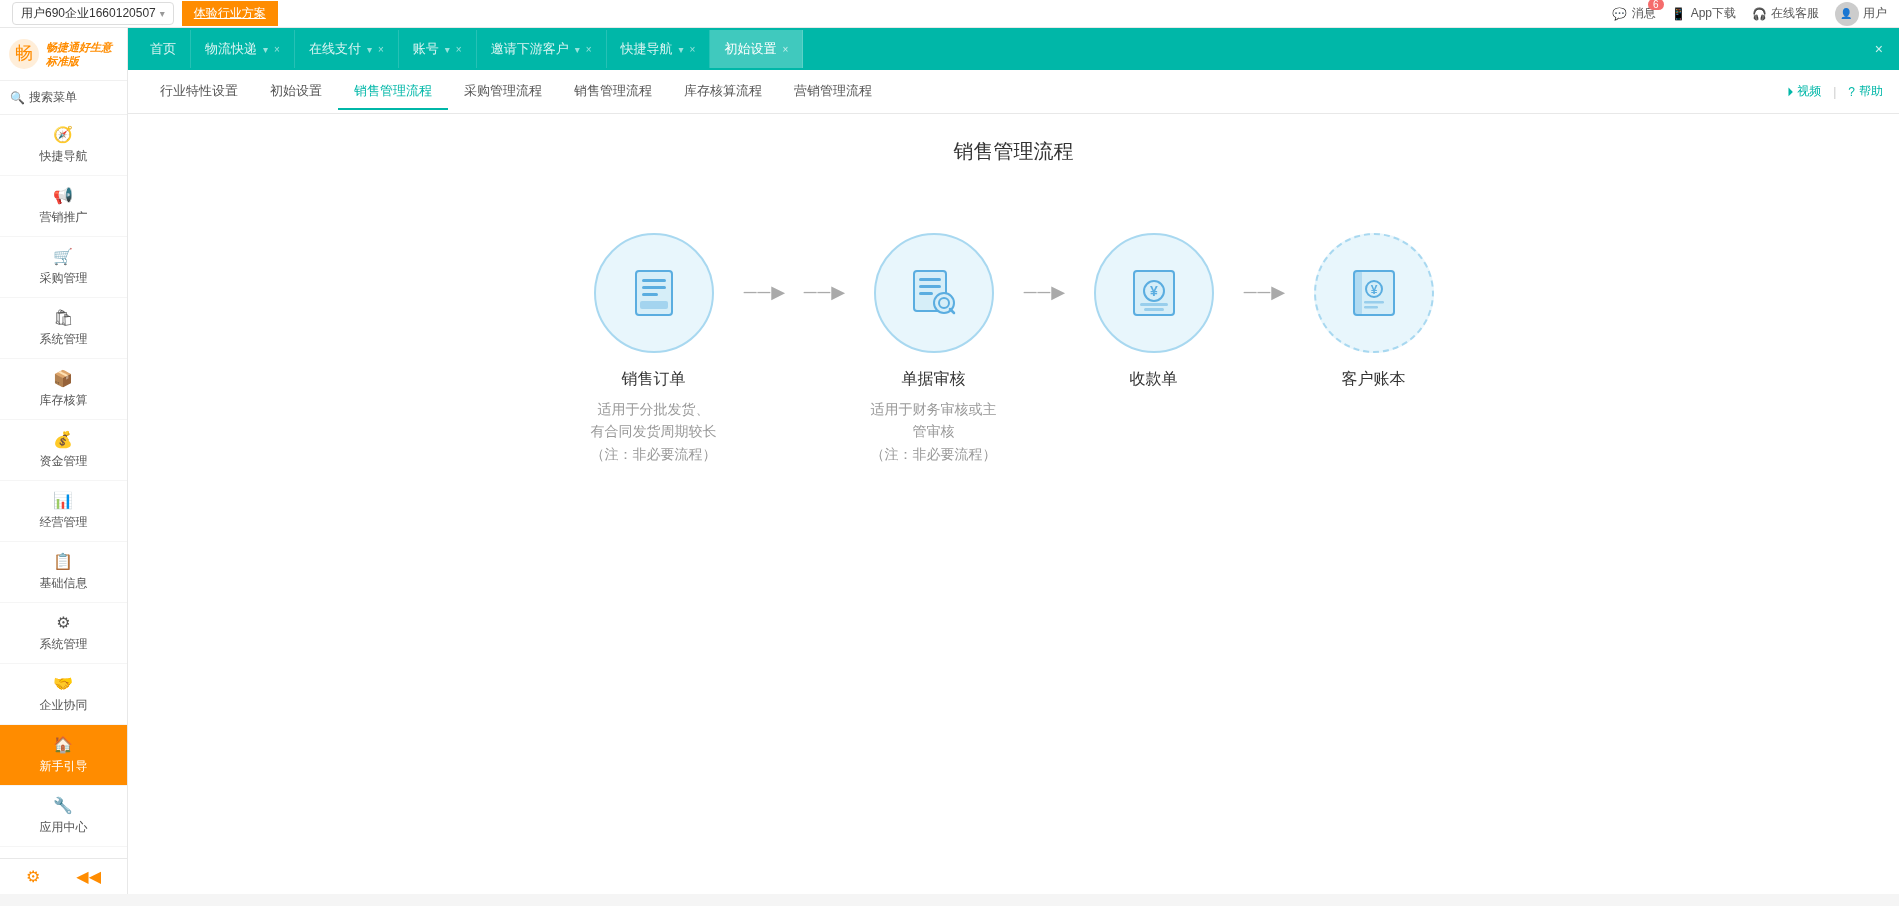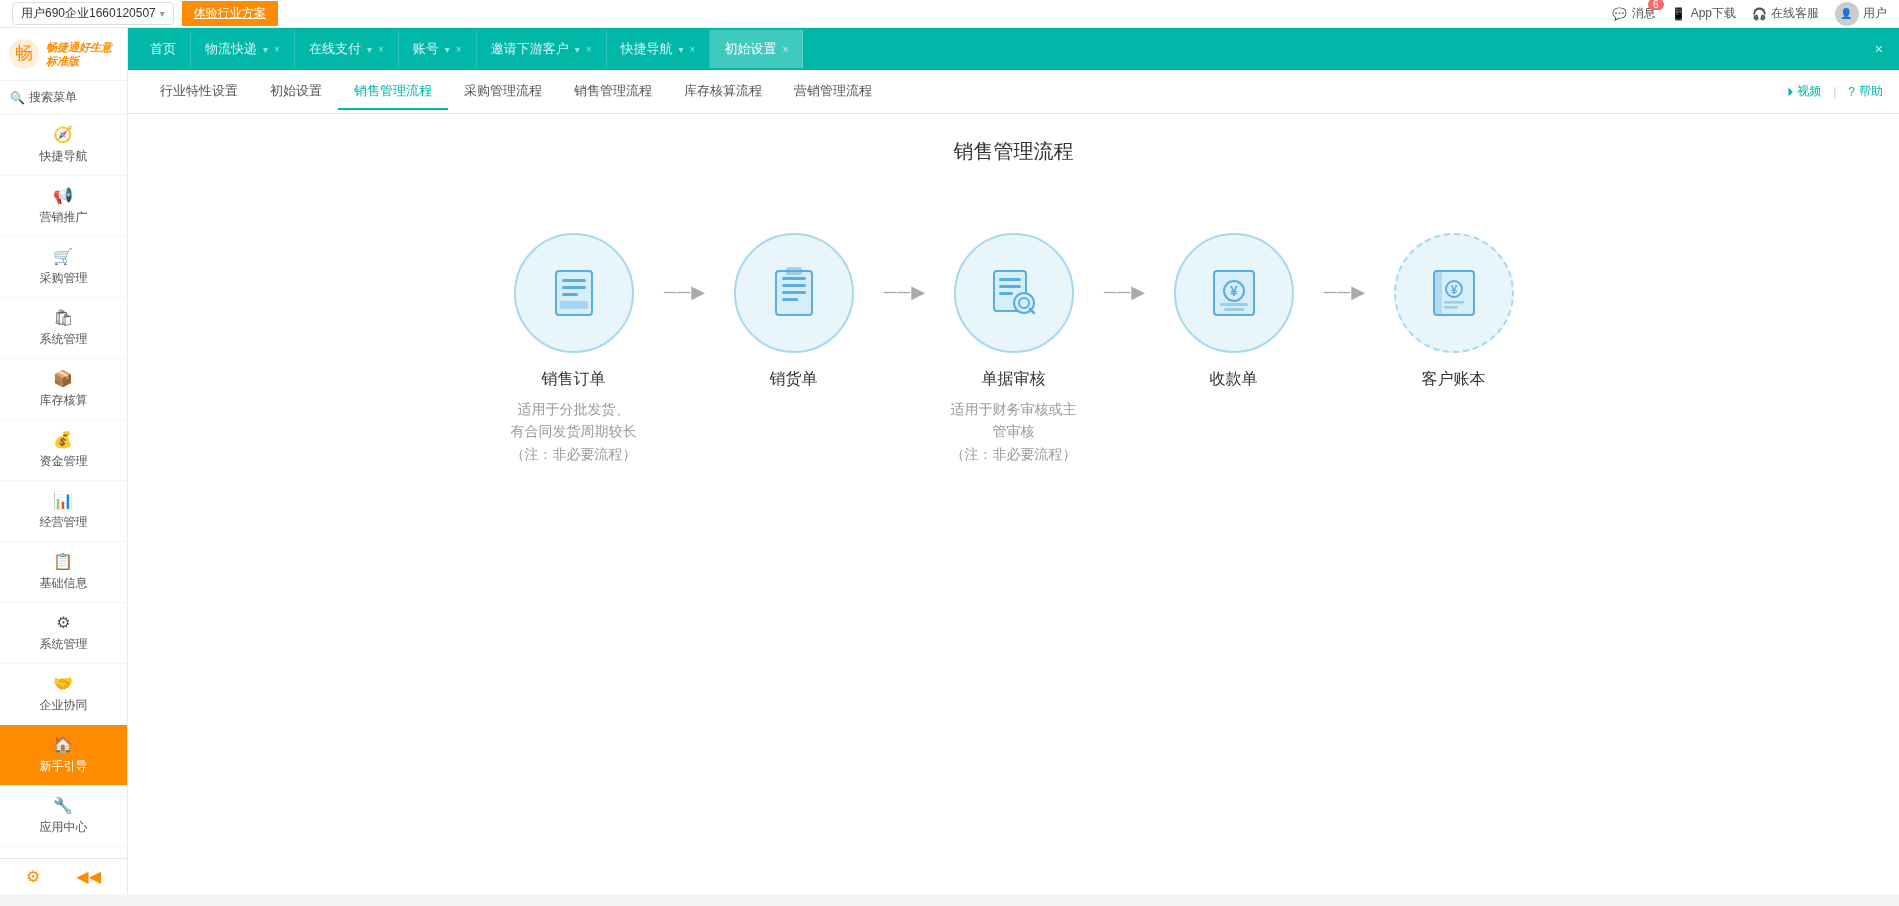--- a/index.html
+++ b/index.html
@@ -316,35 +316,20 @@
             </svg>
           </div>
           <div class="flow-step-name">销售订单</div>
           <div class="flow-step-desc">适用于分批发货、<br>有合同发货周期较长<br>（注：非必要流程）</div>
         </div>
 
         <div class="flow-arrow">
           <span style="letter-spacing:-2px; color:#aaa; font-size:18px;">─ ─ ▶</span>
         </div>
 
-        <div class="flow-step">
-          <div class="flow-circle">
-            <svg viewBox="0 0 56 56" fill="none">
-              <rect x="10" y="6" width="36" height="44" rx="3" fill="#d6eef8" stroke="#5aade0" stroke-width="2"></rect>
-              <rect x="16" y="12" width="24" height="3" rx="1.5" fill="#5aade0"></rect>
-              <rect x="16" y="19" width="24" height="3" rx="1.5" fill="#5aade0"></rect>
-              <rect x="16" y="26" width="24" height="3" rx="1.5" fill="#5aade0"></rect>
-              <rect x="16" y="33" width="16" height="3" rx="1.5" fill="#5aade0"></rect>
-
-              <rect x="20" y="2" width="16" height="8" rx="2" fill="#5aade0" opacity="0.5"></rect>
-            </svg>
-          </div>
-          <div class="flow-step-name">销货单</div>
-          <div class="flow-step-desc"></div>
-        </div>
 
         <div class="flow-arrow">
           <span style="letter-spacing:-2px; color:#aaa; font-size:18px;">─ ─ ▶</span>
         </div>
 
         <div class="flow-step">
           <div class="flow-circle">
             <svg viewBox="0 0 56 56" fill="none">
               <rect x="8" y="6" width="32" height="40" rx="3" fill="#d6eef8" stroke="#5aade0" stroke-width="2"></rect>
               <rect x="13" y="13" width="22" height="3" rx="1.5" fill="#5aade0"></rect>

